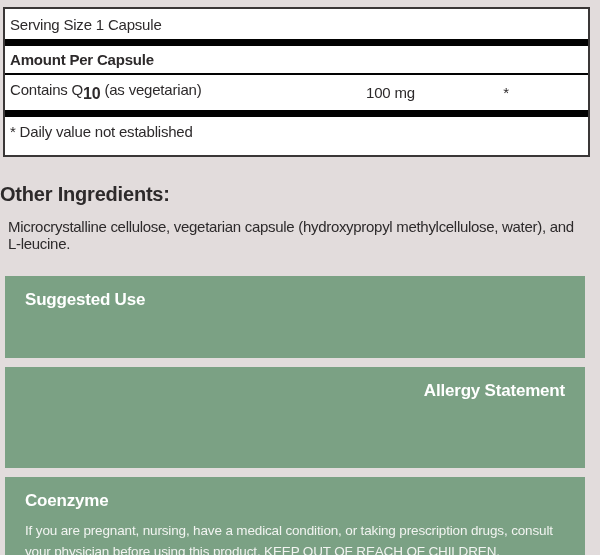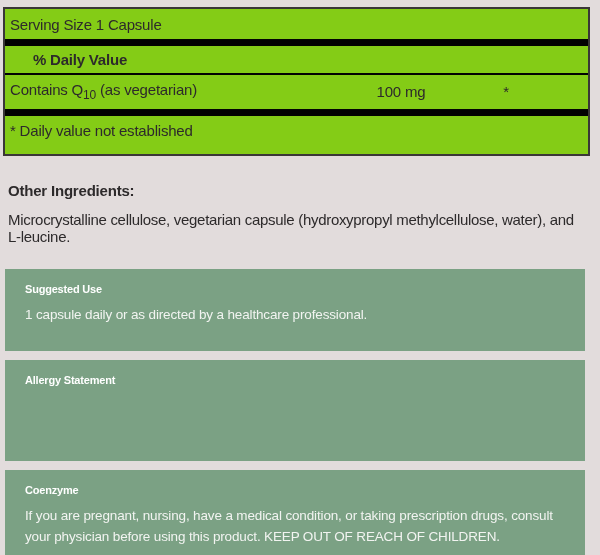--- a/index.html
+++ b/index.html
@@ -7,107 +7,106 @@
     width: 600px; height: 555px;
     background: #e2dcdc;
     font-family: "Liberation Sans", "DejaVu Sans", sans-serif;
     color: #2d2a2b;
     overflow: hidden;
   }
   
   .facts-panel {
     margin: 7px 7px 0 3px;
     width: 587px;
-    background: #84cc16;
+    background: #ffffff;
     border: 2px solid #3a3737;
     font-size: 15px;
   }
   .fp-serving { padding: 7px 12px 6px 5px; letter-spacing: -0.2px; }
   .bar-thick { height: 7px; background: #020202; }
   .bar-thin  { height: 2px; background: #020202; }
   .fp-header {
     display: flex; align-items: center;
     font-weight: 700;
     padding: 5px 12px 5px 5px;
     letter-spacing: -0.2px;
   }
   .fp-header .hdr-left { flex: 1; }
   .col-dv { width: 140px; text-align: center; }
-  .col-amt { width: 70px; text-align: center; }
+  .col-amt { width: 70px; }
   .fp-nutrient {
     display: flex; align-items: center;
     padding: 6px 12px 7px 5px;
     letter-spacing: -0.2px;
   }
   .fp-nutrient .n-name { flex: 1; }
-  .fp-nutrient sub { font-size: 12px; }
+  .fp-nutrient sub { font-size: 16px; font-weight: bold; }
   .fp-footnote { padding: 6px 22px 15px 5px; letter-spacing: -0.2px; }
 
   
   .other-label {
-    margin: 26px 12px 0 8px;
-    font-weight: 700; font-size: 15px;
+    margin: 26px 12px 0 0;
+    font-weight: 700; font-size: 20px;
     letter-spacing: -0.2px;
   }
   .other-text {
     margin: 12px 12px 16px 8px;
     font-size: 15px; letter-spacing: -0.3px;
   }
 
   
   .info-box {
     margin: 9px 0 0 5px;
     width: 580px;
     background: #7ba184;
     padding: 14px 20px 16px;
     color: #ffffff;
   }
   .info-box.first { margin-top: 24px; }
-  .box-title { font-size: 11px; font-weight: 700; letter-spacing: -0.2px; }
+  .box-title { font-size: 17px; font-weight: 700; letter-spacing: -0.2px; }
   .box-body {
     margin-top: 9px;
     font-size: 13.5px; line-height: 21px;
     letter-spacing: -0.15px;
     color: #f2f4f1;
   }
   .box-suggested { min-height: 82px; }
-  .box-allergy   { min-height: 101px; }
+  .box-allergy   { min-height: 101px; text-align: right; }
   .box-caution   { min-height: 100px; }
 </style>
 </head>
 <body>
 
 <div class="facts-panel">
   <div class="fp-serving">Serving Size 1 Capsule</div>
 
   <div class="bar-thick"></div>
 
   <div class="fp-header">
-    <span class="col-dv">% Daily Value</span>
+    <span class="hdr-left">Amount Per Capsule</span>
   </div>
 
   <div class="bar-thin"></div>
 
   <div class="fp-nutrient">
     <span class="n-name"><span>Contains Q</span><sub>10</sub><span> (as vegetarian)</span></span>
     <span class="col-amt">100 mg</span>
     <span class="col-dv">*</span>
   </div>
 
   <div class="bar-thick"></div>
 
   <div class="fp-footnote">* Daily value not established</div>
 </div>
 
 <div class="other-label">Other Ingredients:</div>
 <div class="other-text">Microcrystalline cellulose, vegetarian capsule (hydroxypropyl methylcellulose, water), and L-leucine.</div>
 
 <div class="info-box first box-suggested">
   <div class="box-title">Suggested Use</div>
-  <div class="box-body">1 capsule daily or as directed by a healthcare professional.</div>
 </div>
 
 <div class="info-box box-allergy">
   <div class="box-title">Allergy Statement</div>
 </div>
 
 <div class="info-box box-caution">
   <div class="box-title">Coenzyme</div>
   <div class="box-body">If you are pregnant, nursing, have a medical condition, or taking prescription drugs, consult your physician before using this product. KEEP OUT OF REACH OF CHILDREN.</div>
 </div>

